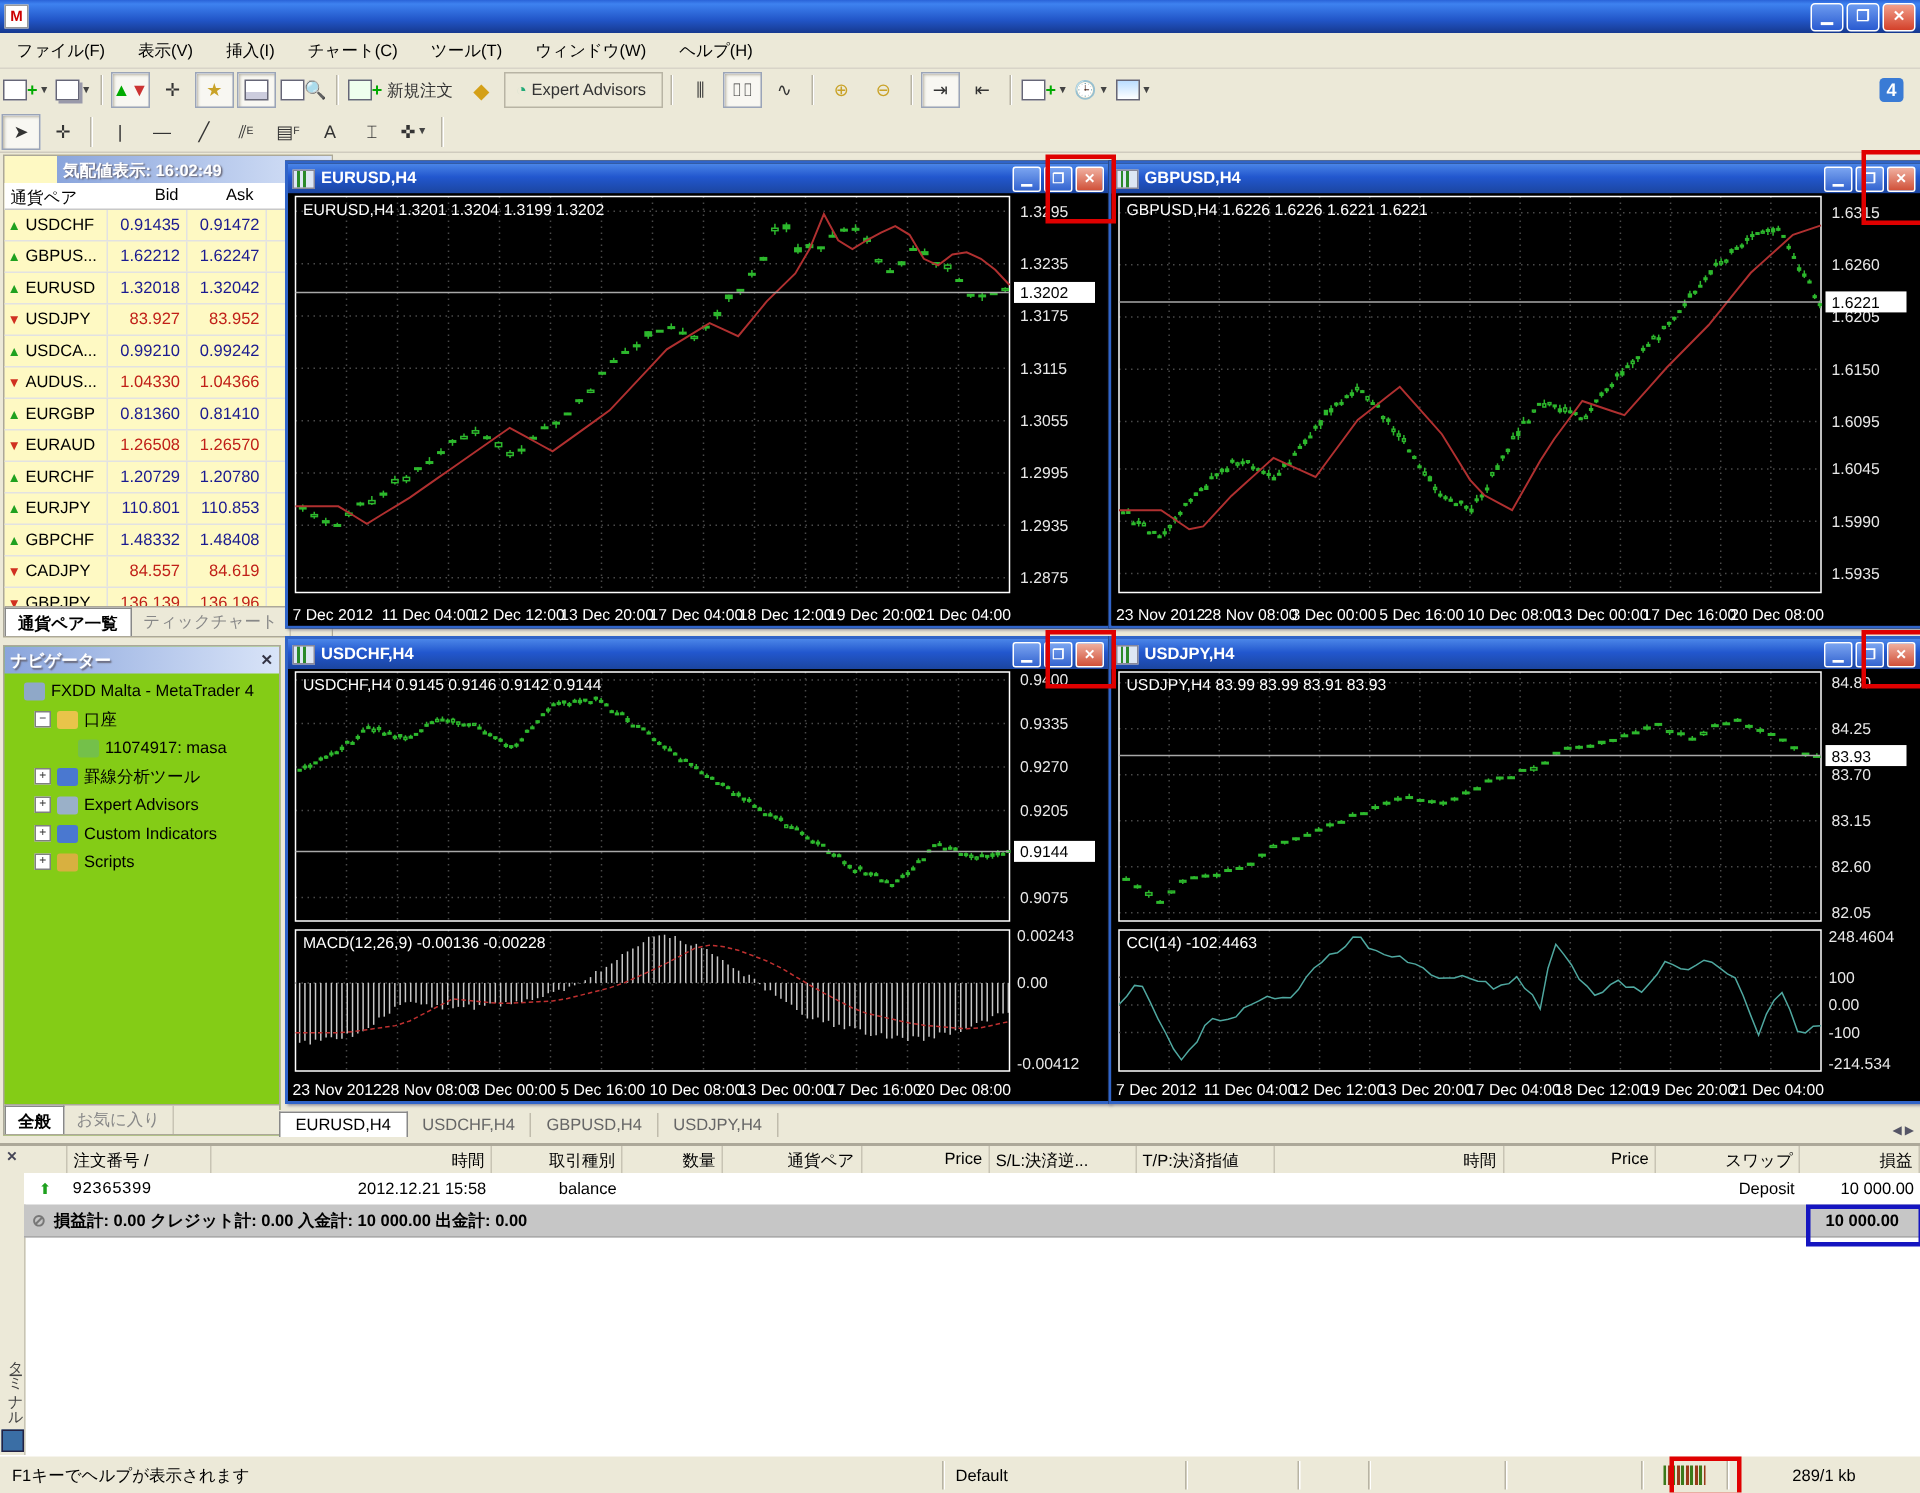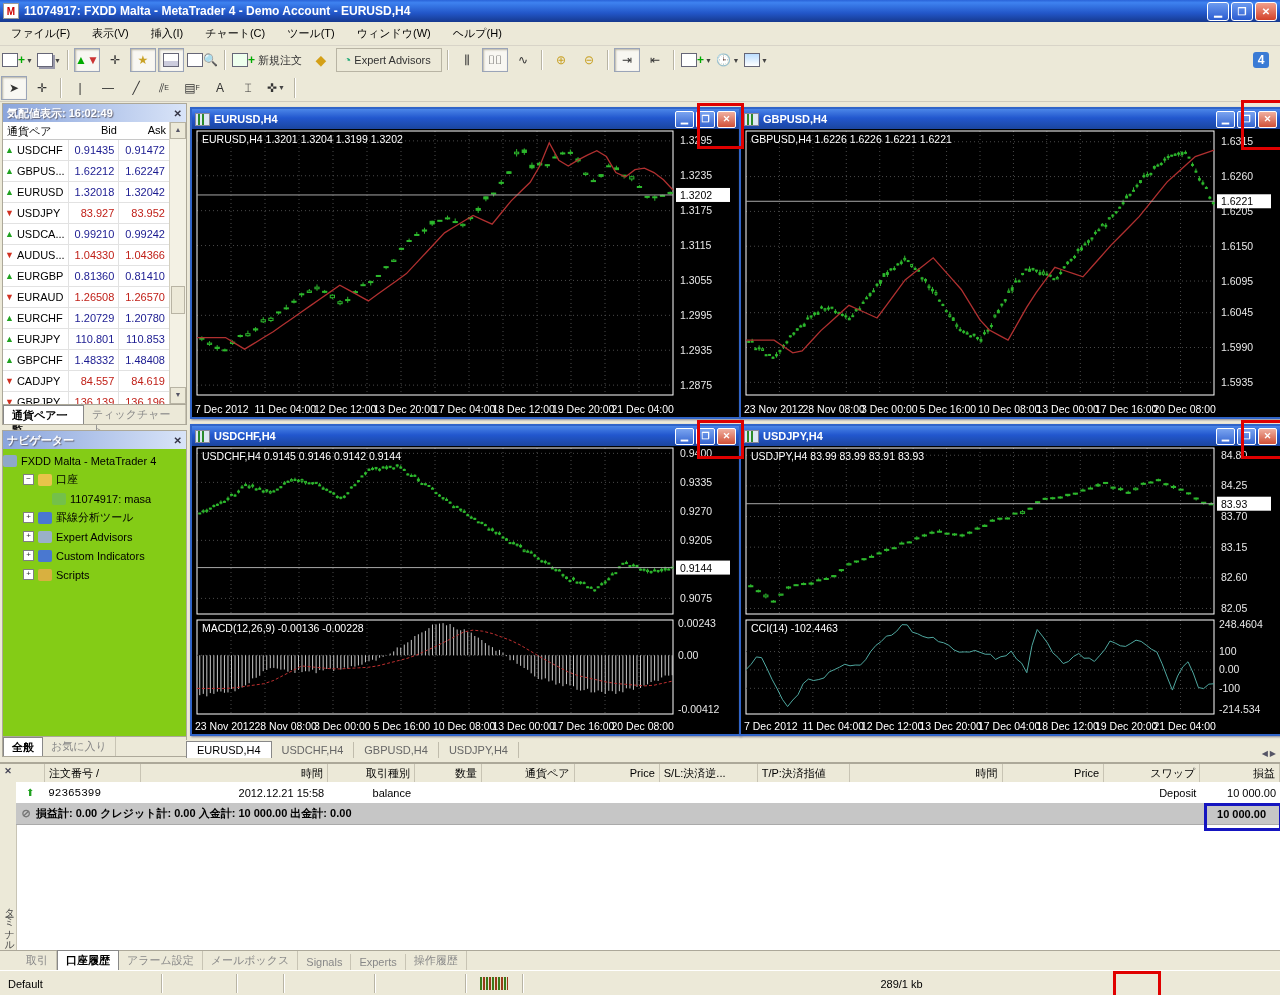--- a/index.html
+++ b/index.html
@@ -32,21 +32,21 @@
   .drop{font-size:7px;color:#444;margin-left:1px;}
   .tlabel{font-size:11px;margin:0 3px;}
   .ico{display:inline-block;width:14px;height:12px;border:1px solid #667;background:#fff;position:relative;}
   .tfbtn{min-width:26px;height:20px;margin:0 1px;display:inline-flex;align-items:center;justify-content:center;
     font-size:10px;font-weight:bold;color:#555;border:1px solid transparent;}
   .tfbtn.pressed{border:1px solid #9AA4B8;background:#F8F7F2;box-shadow:inset 1px 1px 2px #b8b4a4;color:#222;}
   
   .panel-cap{height:18px;background:linear-gradient(90deg,#8AA5DC,#D9E4F8);color:#fff;font-weight:bold;
     display:flex;align-items:center;padding:0 4px;text-shadow:1px 1px 1px #667;}
   .panel-cap .x{margin-left:auto;color:#334;font-weight:bold;text-shadow:none;font-size:10px;}
-  #market-watch{left:2px;top:103px;width:183px;height:320px;background:#ffffff;border:1px solid #ACA899;}
+  #market-watch{left:2px;top:103px;width:183px;height:320px;background:#fef9c3;border:1px solid #ACA899;padding-left:35px;}
   #mw-grid{position:absolute;left:0;top:18px;right:16px;bottom:0;}
   .mw-hrow{display:flex;height:17px;border-bottom:1px solid #C8C8C8;background:#fff;font-weight:normal;}
   .mw-hrow span{padding:2px 4px;}
   .mw-row{display:flex;height:20px;border-bottom:1px solid #E2E2E2;align-items:center;}
   .mw-sym{width:66px;padding-left:2px;display:flex;align-items:center;gap:3px;border-right:1px solid #E2E2E2;height:100%;}
   .mw-bid,.mw-ask{width:48px;text-align:right;padding-right:4px;border-right:1px solid #E2E2E2;height:100%;
     display:flex;align-items:center;justify-content:flex-end;}
   .arrow-up{color:#1FA11F;font-size:9px;}
   .arrow-down{color:#D03020;font-size:9px;}
   .val-up{color:#1A1A90;}
@@ -100,21 +100,20 @@
      repeating-linear-gradient(90deg,#3A7A1A 0 2px,#E8E4D0 2px 3px,#9A3A1A 3px 5px,#E8E4D0 5px 6px);}
   
   .anno-red{position:absolute;border:3px solid #E00000;background:transparent;z-index:50;}
   .anno-blue{position:absolute;border:3px solid #1515C0;background:transparent;z-index:50;}
 </style>
 </head>
 <body>
 
 <div id="titlebar" class="abs">
   <span id="app-icon">M</span>
-  <span>11074917: FXDD Malta - MetaTrader 4 - Demo Account - EURUSD,H4</span>
   <span class="cap-btns">
     <span class="cap-btn">▁</span>
     <span class="cap-btn">❐</span>
     <span class="cap-btn close">✕</span>
   </span>
 </div>
 
 <div id="menubar" class="abs">
     <span class="menu-item">ファイル(F)</span>
     <span class="menu-item">表示(V)</span>
@@ -337,21 +336,21 @@
       <span class="mini-tab">ティックチャート</span>
     </div>
 </div>
 
 <div id="navigator" class="abs">
   <div class="panel-cap">
     <span>ナビゲーター</span>
     <span class="x">✕</span>
   </div>
   <div id="nav-tree">
-      <div class="nav-row" style="padding-left: 0;">
+      <div class="nav-row" style="padding-left: 13px;">
         <span class="nav-ico" style="background: rgb(143, 168, 200);"></span>
         <span>FXDD Malta - MetaTrader 4</span>
       </div>
       <div class="nav-row" style="padding-left: 20px;">
         <span class="expander">−</span>
         <span class="nav-ico" style="background: rgb(232, 196, 74);"></span>
         <span>口座</span>
       </div>
       <div class="nav-row" style="padding-left: 36px;">
         <span style="width: 9px;"></span>
@@ -1624,32 +1623,24 @@
       <span class="td-cell" style="width: 158px;"></span>
       <span class="td-cell" style="width: 102px;"></span>
       <span class="td-cell r" style="width: 96px;">Deposit</span>
       <span class="td-cell r" style="width: 78px;">10 000.00</span>
     </div>
   <div id="term-sum">
     <span style="width:20px;text-align:center;color:#777;">⊘</span>
     <span>損益計: 0.00  クレジット計: 0.00  入金計: 10 000.00  出金計: 0.00</span>
     <span style="margin-left:auto;padding-right:14px;">10 000.00</span>
   </div>
-  <div id="term-tabs">
-      <span class="mini-tab">取引</span>
-      <span class="mini-tab active">口座履歴</span>
-      <span class="mini-tab">アラーム設定</span>
-      <span class="mini-tab">メールボックス</span>
-      <span class="mini-tab">Signals</span>
-      <span class="mini-tab">Experts</span>
-      <span class="mini-tab">操作履歴</span>
-    </div>
 </div>
 
 <div id="statusbar" class="abs">
+  <span class="sb-cell" style="width:612px;">F1キーでヘルプが表示されます</span>
   <span class="sb-cell" style="width:145px;">Default</span>
   <span class="sb-cell" style="width:58px;"></span>
   <span class="sb-cell" style="width:30px;"></span>
   <span class="sb-cell" style="width:74px;"></span>
   <span class="sb-cell" style="width:74px;"></span>
   <span class="sb-cell" style="width:40px;justify-content:center;">
       <span class="bars-ico"></span>
     </span>
   <span class="sb-cell" style="flex:1;justify-content:center;border-right:none;">289/1 kb</span>
 </div>

